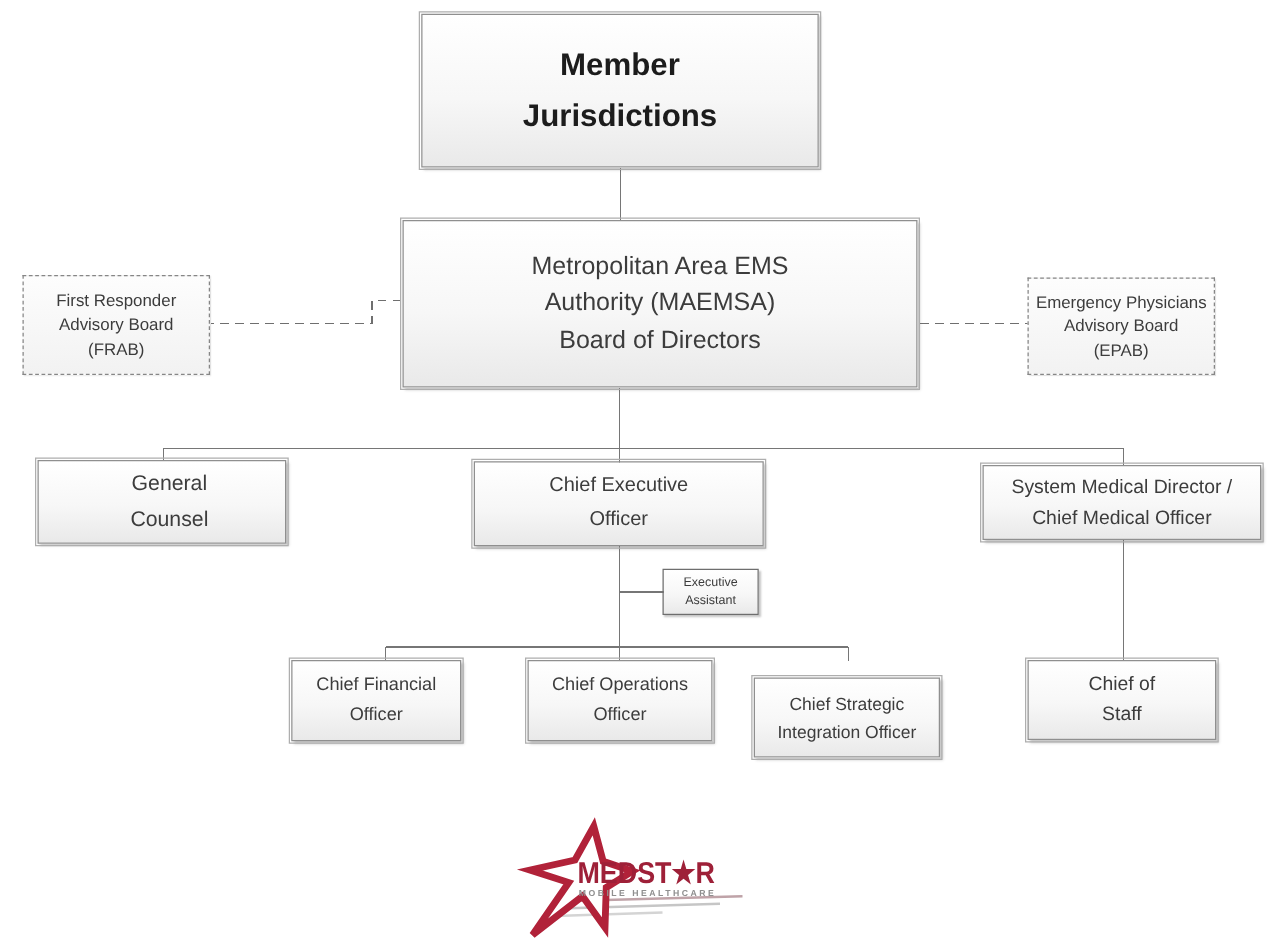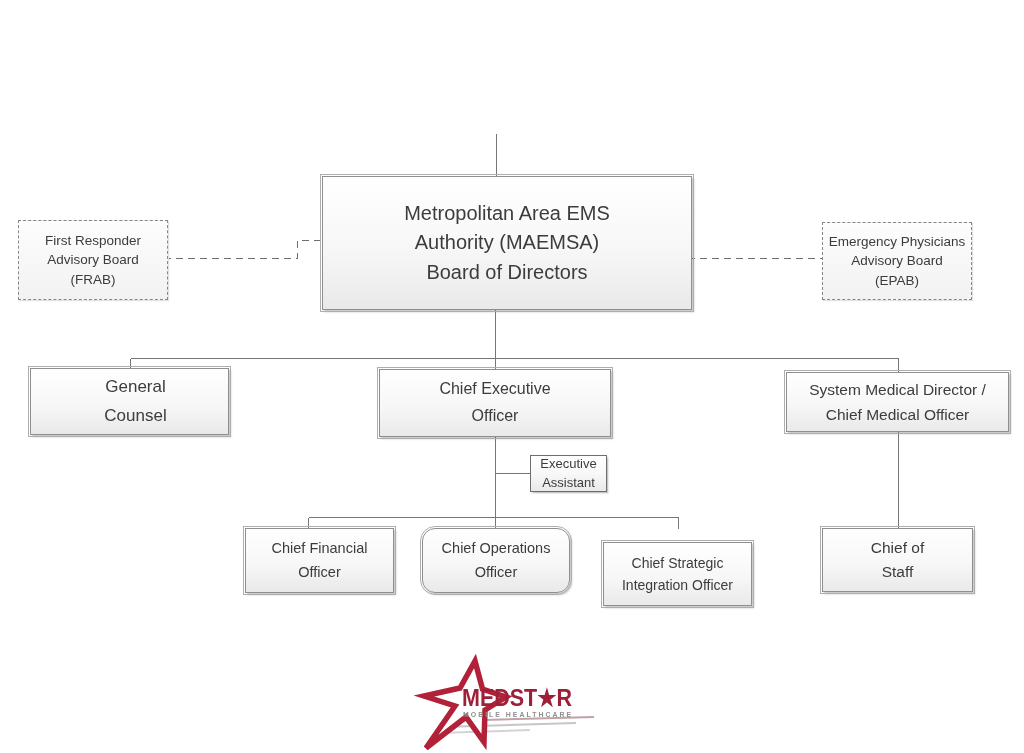--- a/index.html
+++ b/index.html
@@ -27,29 +27,29 @@
   }
   .node.dashed{
     border:1px dashed #868686;
     outline:none;
     box-shadow:1px 1px 1px rgba(140,140,140,0.25);
     background:linear-gradient(180deg,#fdfdfd 0%,#f2f2f2 100%);
   }
   .node.small-shadow{box-shadow:1.5px 1.5px 1.5px rgba(110,110,110,0.4);}
   
   #n-member{left:337px;top:11px;width:318px;height:123px;font-size:25px;font-weight:bold;color:#1c1c1c;line-height:1.62;}
-  #n-board{left:322px;top:176px;width:370px;height:134px;font-size:20px;line-height:1.47;}
+  #n-board{left:322px;top:176px;width:412px;height:134px;font-size:20px;line-height:1.47;}
   #n-frab{left:18px;top:220px;width:150px;height:80px;font-size:13.5px;line-height:1.45;}
   #n-epab{left:822px;top:222px;width:150px;height:78px;font-size:13.5px;line-height:1.45;}
   #n-gc{left:30px;top:368px;width:199px;height:67px;font-size:17px;line-height:1.68;padding-left:12px;}
   #n-ceo{left:379px;top:369px;width:232px;height:68px;font-size:16px;line-height:1.66;}
   #n-smd{left:786px;top:372px;width:223px;height:60px;font-size:15.5px;line-height:1.62;}
-  #n-ea{left:530px;top:455px;width:77px;height:37px;font-size:13px;line-height:1.4;border:1px solid #6e6e6e;outline:none;}
-  #n-cfo{left:245px;top:528px;width:149px;height:65px;font-size:14.5px;line-height:1.6;}
-  #n-coo{left:422px;top:528px;width:148px;height:65px;font-size:14.5px;line-height:1.6;border-radius:13px;}
+  #n-ea{left:530px;top:455px;width:77px;height:37px;font-size:10px;line-height:1.4;border:1px solid #6e6e6e;outline:none;}
+  #n-cfo{left:233px;top:528px;width:136px;height:65px;font-size:14.5px;line-height:1.6;}
+  #n-coo{left:422px;top:528px;width:148px;height:65px;font-size:14.5px;line-height:1.6;}
   #n-csio{left:603px;top:528px;width:149px;height:64px;font-size:14px;line-height:1.6;margin-top:14px;}
   #n-cos{left:822px;top:528px;width:151px;height:64px;font-size:15.5px;line-height:1.58;}
   #logo{position:absolute;left:408px;top:648px;width:230px;height:104px;z-index:2;}
 </style>
 </head>
 <body>
 
 <div id="canvas">
 
   <svg id="connector-layer" width="1024" height="753" viewBox="0 0 1024 753" shape-rendering="crispEdges">
@@ -66,20 +66,24 @@
       <path d="M678.5,517.5 L678.5,529"></path>
       <path d="M495.5,473.5 L531,473.5"></path>
       <path d="M898.5,432 L898.5,529"></path>
     </g>
     <g stroke="#6f6f6f" stroke-width="1" fill="none" stroke-dasharray="7 5">
       <path d="M321,240.5 L297.5,240.5 L297.5,258.5 L169,258.5"></path>
       <path d="M670,240.5 L686.5,240.5 L686.5,258.5 L822,258.5"></path>
     </g>
   </svg>
 
+  <div class="node" id="n-member">
+    <span>Member
+Jurisdictions</span>
+  </div>
 
   <div class="node" id="n-board">
     <span>Metropolitan Area EMS
 Authority (MAEMSA)
 Board of Directors</span>
   </div>
 
   <div class="node dashed" id="n-frab">
     <span>First Responder
 Advisory Board

